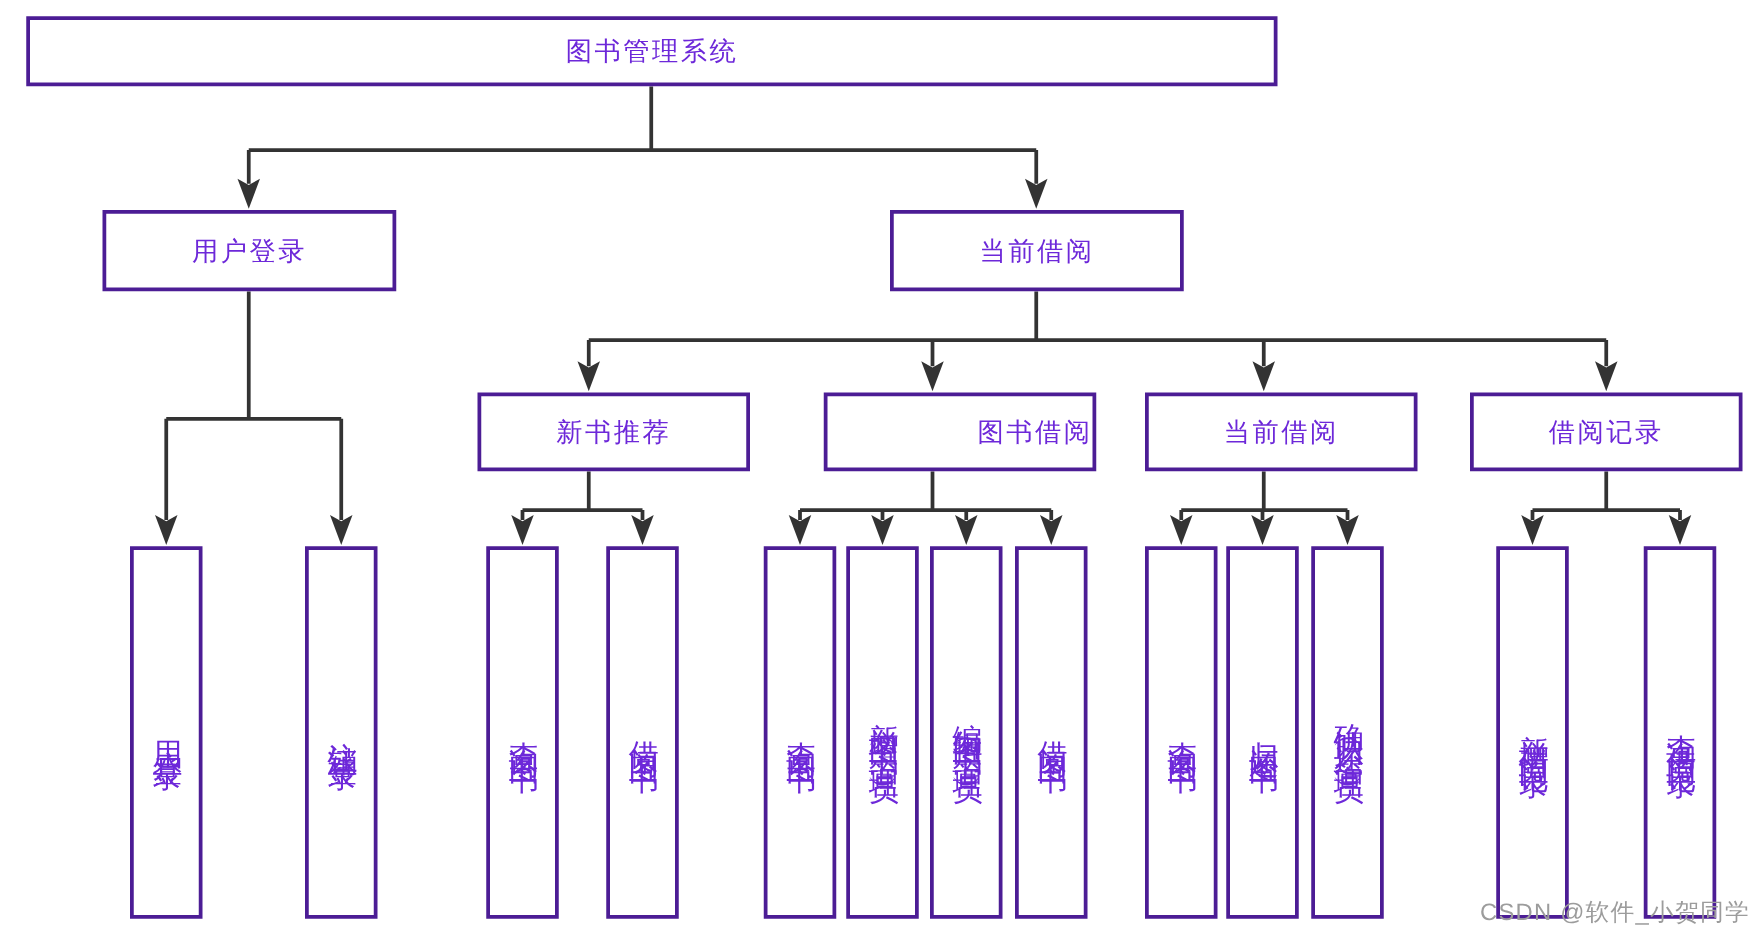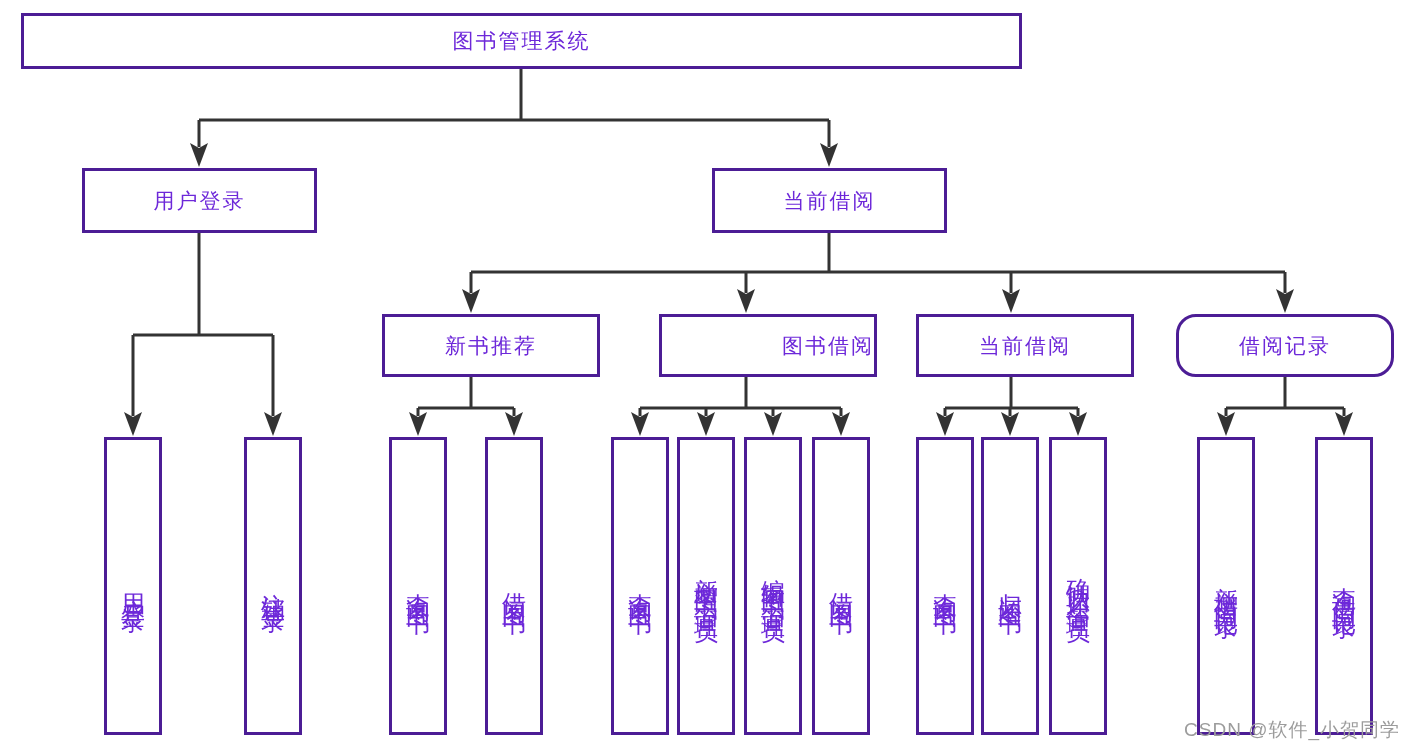--- a/index.html
+++ b/index.html
@@ -43,21 +43,21 @@
   }
   
   .root   { left: 21px;  top: 13px;  width: 1001px; height: 56px; }
   .lvl2   { top: 168px; height: 65px; width: 235px; }
   .b-userlogin { left: 82px; }
   .b-bookmgmt  { left: 712px; }
   .lvl3   { top: 314px; height: 63px; width: 218px; }
   .b-newbook   { left: 362px; margin-left: 20px; }
   .b-borrowing { left: 659px; justify-content: flex-end; }
   .b-current   { left: 916px; }
-  .b-records   { left: 1176px; border-radius: 20px; }
+  .b-records   { left: 1176px; }
   .leaf   { top: 437px; height: 298px; width: 58px; }
   .lf-0  { left: 104px; }
   .lf-1  { left: 244px; }
   .lf-2  { left: 389px; }
   .lf-3  { left: 485px; }
   .lf-4  { left: 611px; }
   .lf-5  { left: 677px; }
   .lf-6  { left: 744px; }
   .lf-7  { left: 812px; }
   .lf-8  { left: 916px; }

